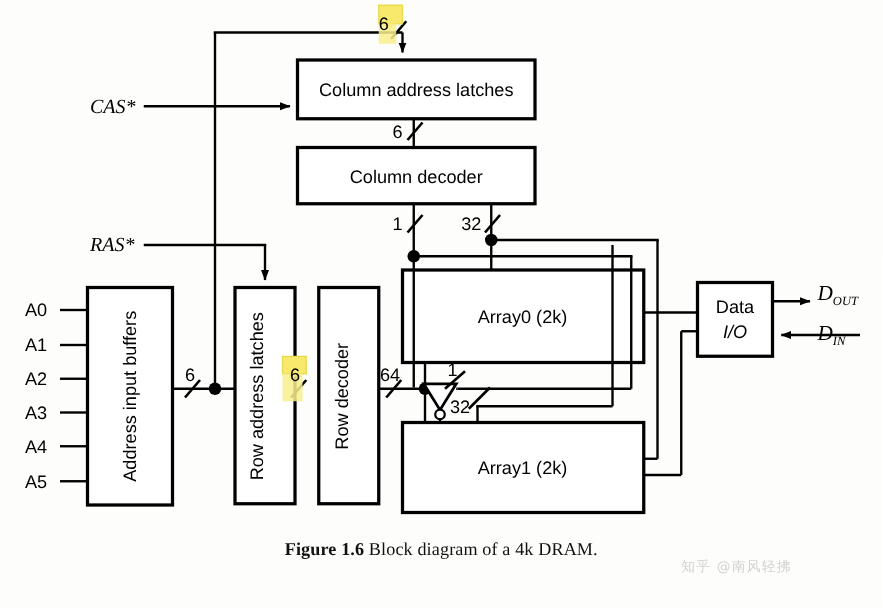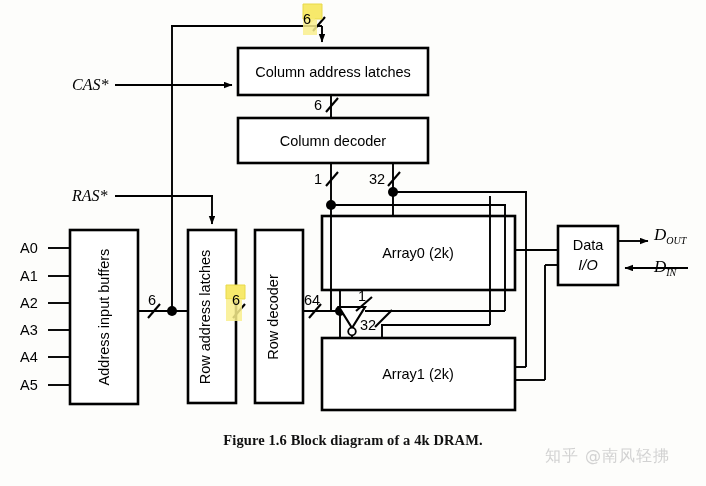--- a/index.html
+++ b/index.html
@@ -27,27 +27,27 @@
     left: 0;
     top: 432px;
     width: 706px;
     text-align: center;
     font-family: "Liberation Serif", serif;
     font-size: 14.5px;
     color: #111;
     letter-spacing: 0.1px;
   }
   .cap .capnum { font-weight: bold; }
-  .cap .captxt { font-weight: bold; text-align: center; }
+  .cap .captxt { font-weight: normal; text-align: center; }
   .watermark {
     position: absolute;
     left: 545px;
     top: 446px;
     font-family: "DejaVu Sans", sans-serif;
-    font-size: 16px;
+    font-size: 11px;
     color: #d2d2d2;
     letter-spacing: 1px;
     white-space: nowrap;
     user-select: none;
   }
 </style>
 </head>
 <body>
 
 <div id="page">

